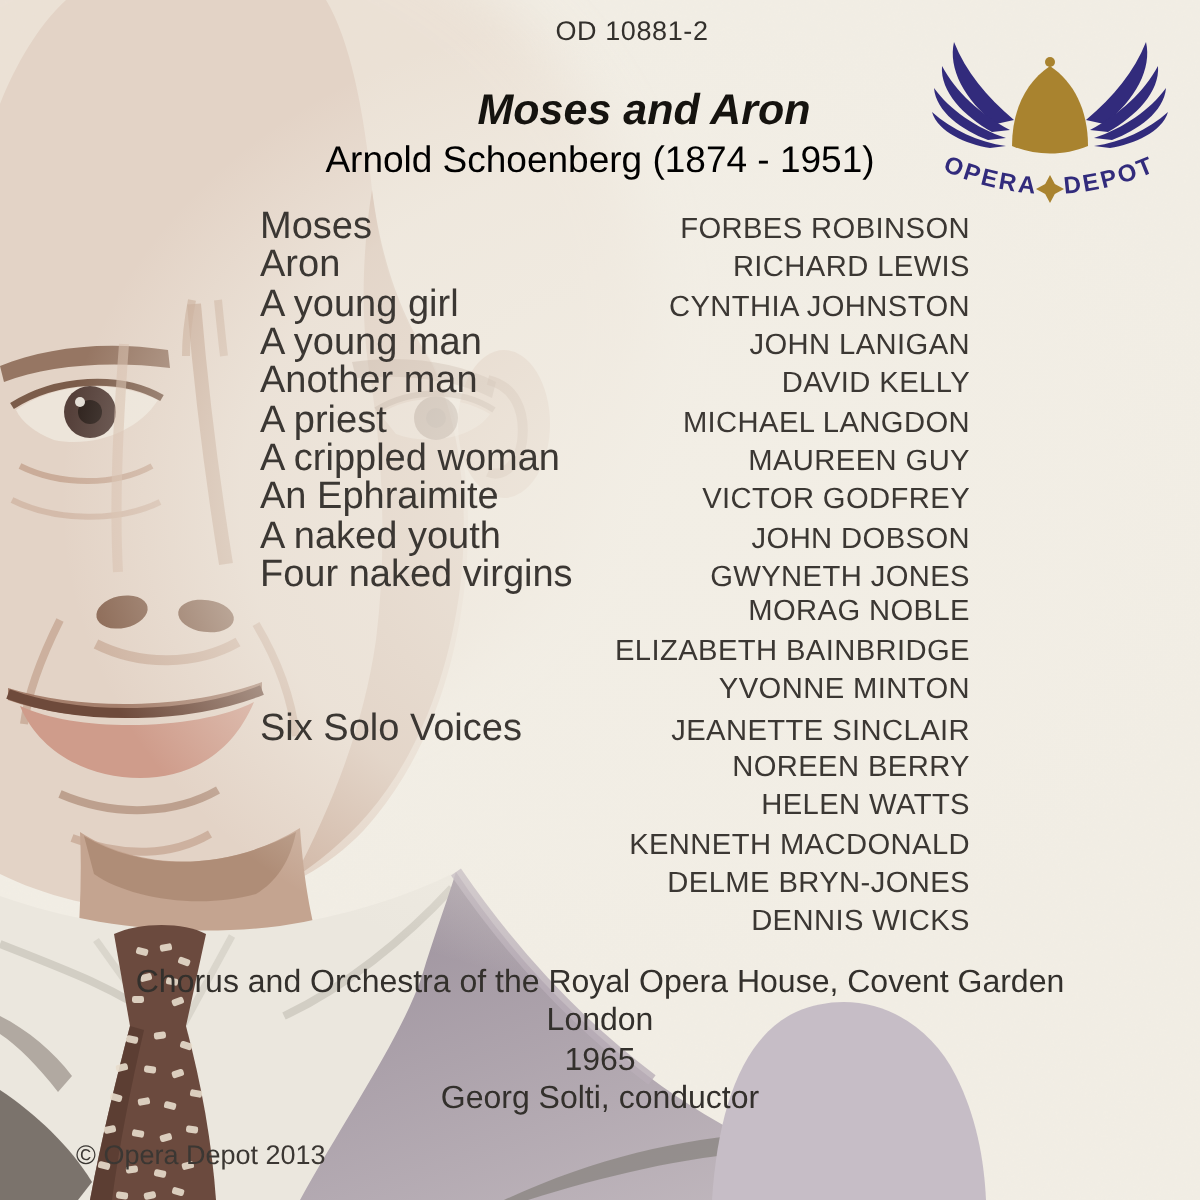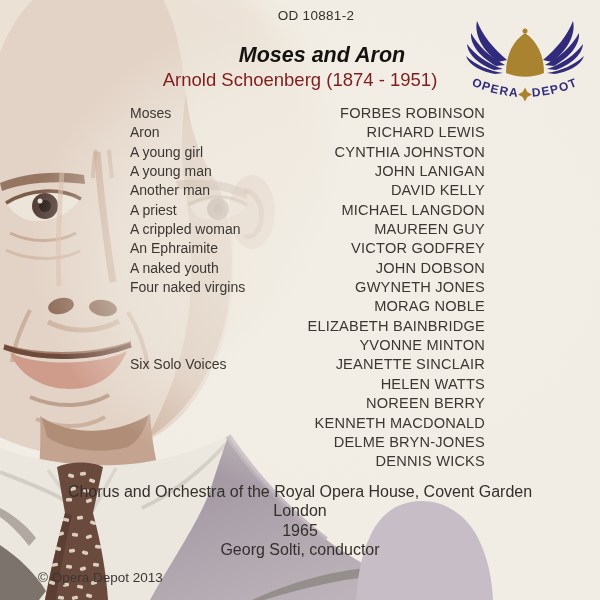--- a/index.html
+++ b/index.html
@@ -15,28 +15,28 @@
   .catalog{
     position:absolute;top:8px;left:0;width:600px;text-align:center;
     font-size:13.5px;color:#33302c;letter-spacing:.3px;padding-left:16px;
   }
   .title{
     position:absolute;top:43px;left:0;width:600px;text-align:center;
     font-size:21.5px;font-weight:bold;font-style:italic;color:#15130f;line-height:1.2;padding-left:22px;
   }
   .composer{
     position:absolute;top:69px;left:0;width:600px;text-align:center;
-    font-size:18.5px;color:#7f1d1d;line-height:1.2;
+    font-size:18.5px;color:#000000;line-height:1.2;
   }
   .cast{position:absolute;left:130px;top:104px;width:355px;}
   .cast .row{
     display:flex;justify-content:space-between;align-items:baseline;
     height:19.35px;line-height:19.35px;white-space:nowrap;
   }
-  .role{font-size:14px;color:#3b3733;}
+  .role{font-size:19px;color:#3b3733;}
   .name{font-size:14.6px;color:#3b3733;letter-spacing:.2px;text-align:right;}
   .footer{
     position:absolute;top:482px;left:0;width:600px;text-align:center;
     font-size:16px;color:#33302c;line-height:19.3px;
   }
   .copyright{
     position:absolute;left:38px;top:570px;
     font-size:13.5px;color:#3b3733;
   }
 </style>
@@ -259,25 +259,25 @@
     <div class="row">
         <span class="role"></span>
         <span class="name">YVONNE MINTON</span>
       </div>
     <div class="row">
         <span class="role">Six Solo Voices</span>
         <span class="name">JEANETTE SINCLAIR</span>
       </div>
     <div class="row">
         <span class="role"></span>
+        <span class="name">NOREEN BERRY</span>
+      </div>
+    <div class="row">
+        <span class="role"></span>
         <span class="name">HELEN WATTS</span>
-      </div>
-    <div class="row">
-        <span class="role"></span>
-        <span class="name">NOREEN BERRY</span>
       </div>
     <div class="row">
         <span class="role"></span>
         <span class="name">KENNETH MACDONALD</span>
       </div>
     <div class="row">
         <span class="role"></span>
         <span class="name">DELME BRYN-JONES</span>
       </div>
     <div class="row">

